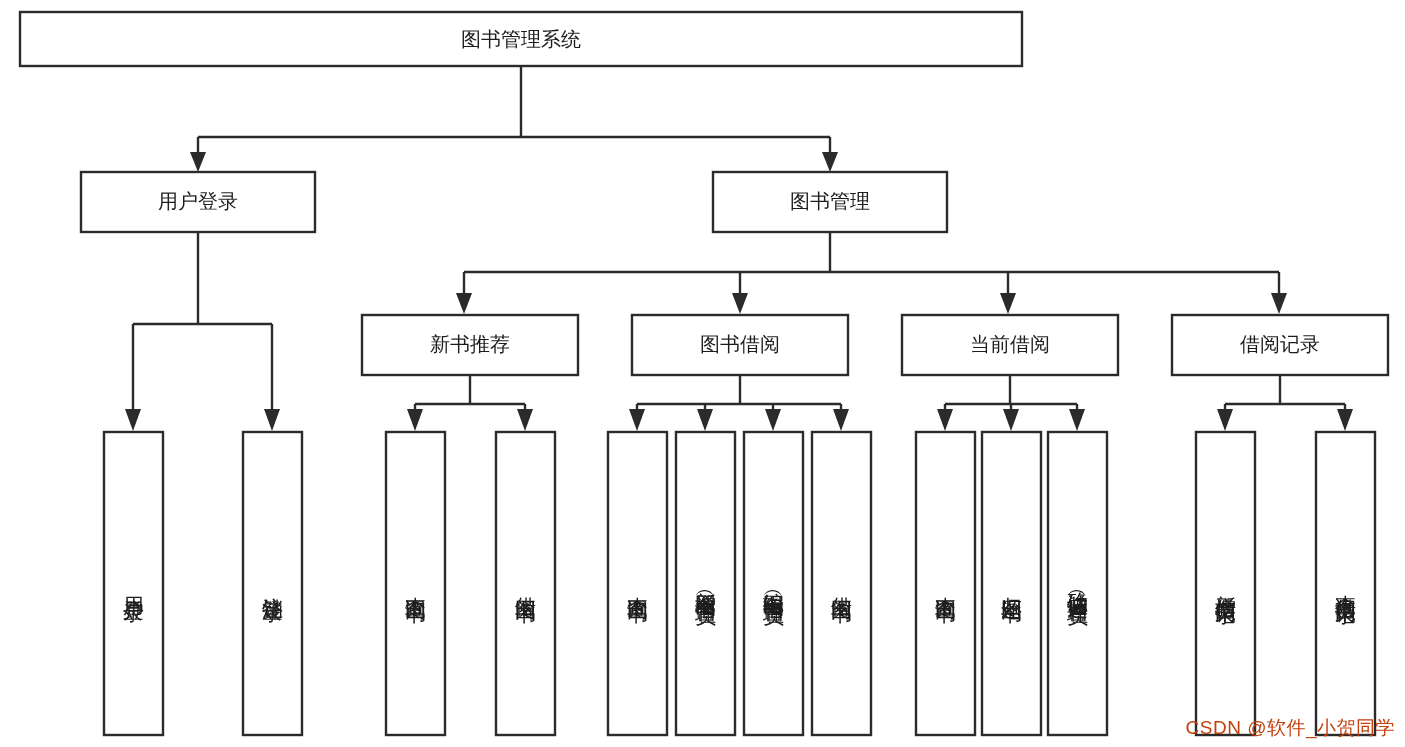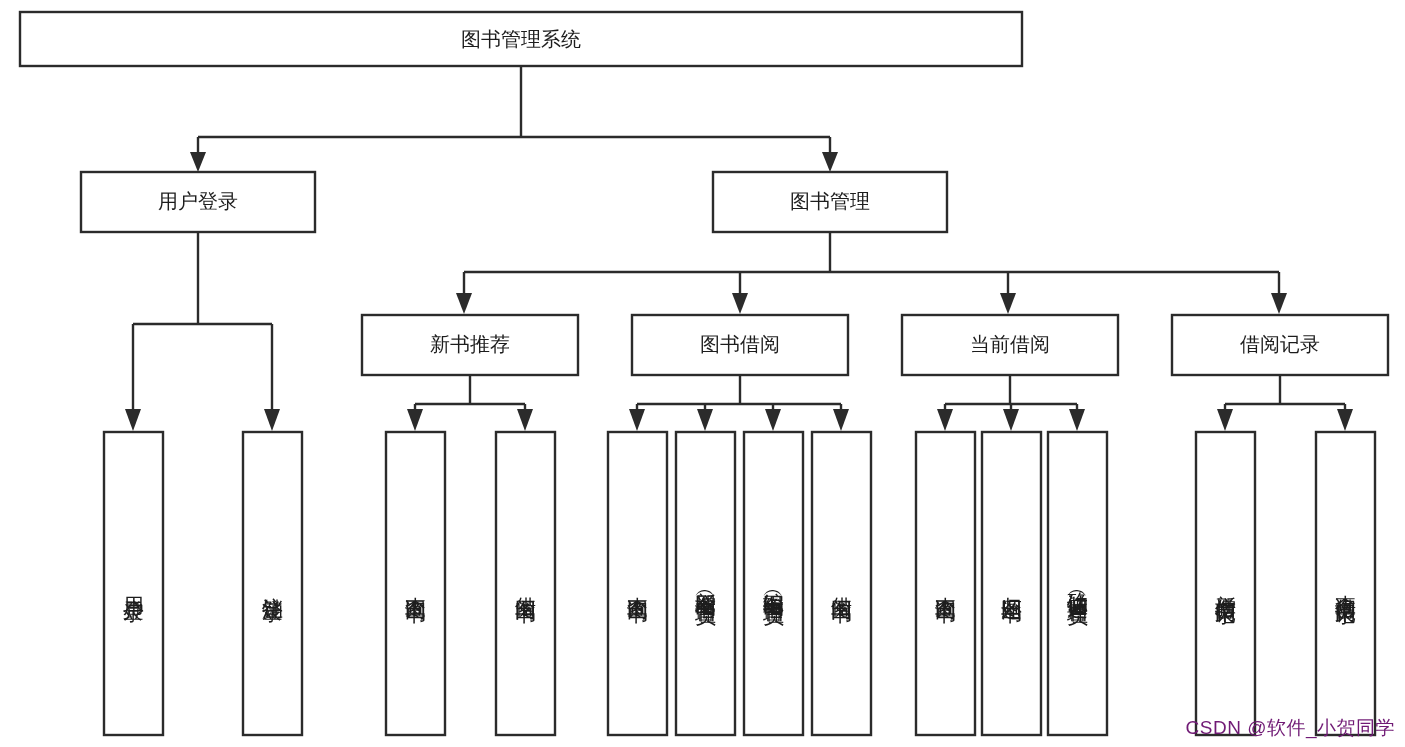--- a/index.html
+++ b/index.html
@@ -62,21 +62,21 @@
     justify-content: center;
     white-space: nowrap;
     user-select: none;
   }
   .watermark {
     position: absolute;
     right: 10px;
     bottom: 6px;
     font-family: "Liberation Sans", "DejaVu Sans", sans-serif;
     font-size: 19px;
-    color: #701a75;
+    color: #c2410c;
     letter-spacing: 0.5px;
     pointer-events: none;
   }
 </style>
 </head>
 <body>
 
 <div id="diagram-root">
 
   <svg id="flow" viewBox="0 0 1405 747" xmlns="http://www.w3.org/2000/svg">

